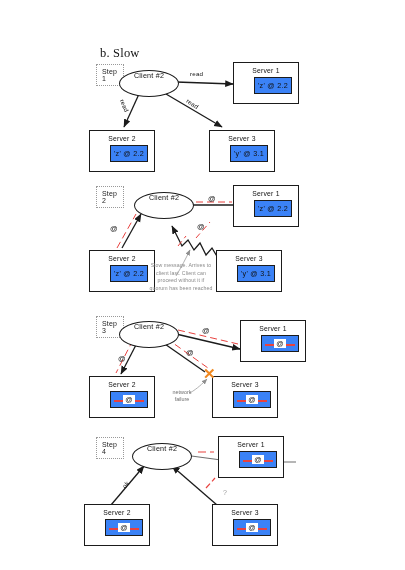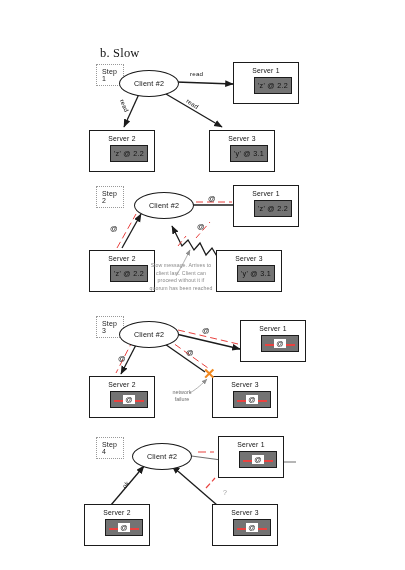--- a/index.html
+++ b/index.html
@@ -9,32 +9,32 @@
 
   .fig-title{position:absolute;left:100px;top:46px;font-family:"Liberation Serif",serif;
              font-size:12.5px;color:#111;letter-spacing:.2px;}
 
   .step{position:absolute;}
   .step-tag{position:absolute;border:1px dotted #999;background:#fff;
             font-size:7px;color:#222;padding:3px 6px 3px 5px;letter-spacing:.2px;}
 
   .node-box{position:absolute;border:1.2px solid #1b1b1b;background:#fff;box-sizing:border-box;}
   .node-title{text-align:center;font-size:6.8px;color:#111;padding-top:4px;letter-spacing:.2px;}
-  .val-box{margin:3px 6px 5px 20px;border:1.2px solid #1b1b1b;background:#737373;
+  .val-box{margin:3px 6px 5px 20px;border:1.2px solid #1b1b1b;background:#3b82f6;
            height:15px;display:flex;align-items:center;justify-content:center;}
   .val-text{font-size:7.2px;color:#111;letter-spacing:.3px;white-space:nowrap;}
   .val-redacted{position:relative;width:100%;height:100%;display:flex;
                 align-items:center;justify-content:center;}
   .val-redacted .at{font-size:7.2px;color:#111;z-index:2;position:relative;background:#fff;padding:0 2px;}
   .val-redacted .bar{position:absolute;top:56%;height:1.2px;background:#e8423f;}
   .val-redacted .bar.l{left:8%;width:30%;}
   .val-redacted .bar.r{right:8%;width:30%;}
 
   .ellipse{position:absolute;border:1.3px solid #1b1b1b;border-radius:50%;background:#fff;
-           display:flex;align-items:center;justify-content:center;}
+           display:flex;align-items:flex-start;justify-content:center;}
   .ellipse span{font-size:7.2px;color:#111;letter-spacing:.2px;}
 
   svg.layer{position:absolute;left:0;top:0;width:405px;height:570px;overflow:visible;pointer-events:none;}
 
   .lbl{position:absolute;font-size:6.2px;color:#111;white-space:nowrap;letter-spacing:.2px;}
   .lbl-at{position:absolute;font-size:7.5px;color:#111;white-space:nowrap;}
   .lbl-gray{position:absolute;font-size:5.2px;color:#8a8a8a;line-height:1.45;
             text-align:center;letter-spacing:.1px;}
   .lbl-netfail{position:absolute;font-size:5.4px;color:#6f6f6f;line-height:1.35;
                text-align:center;}

